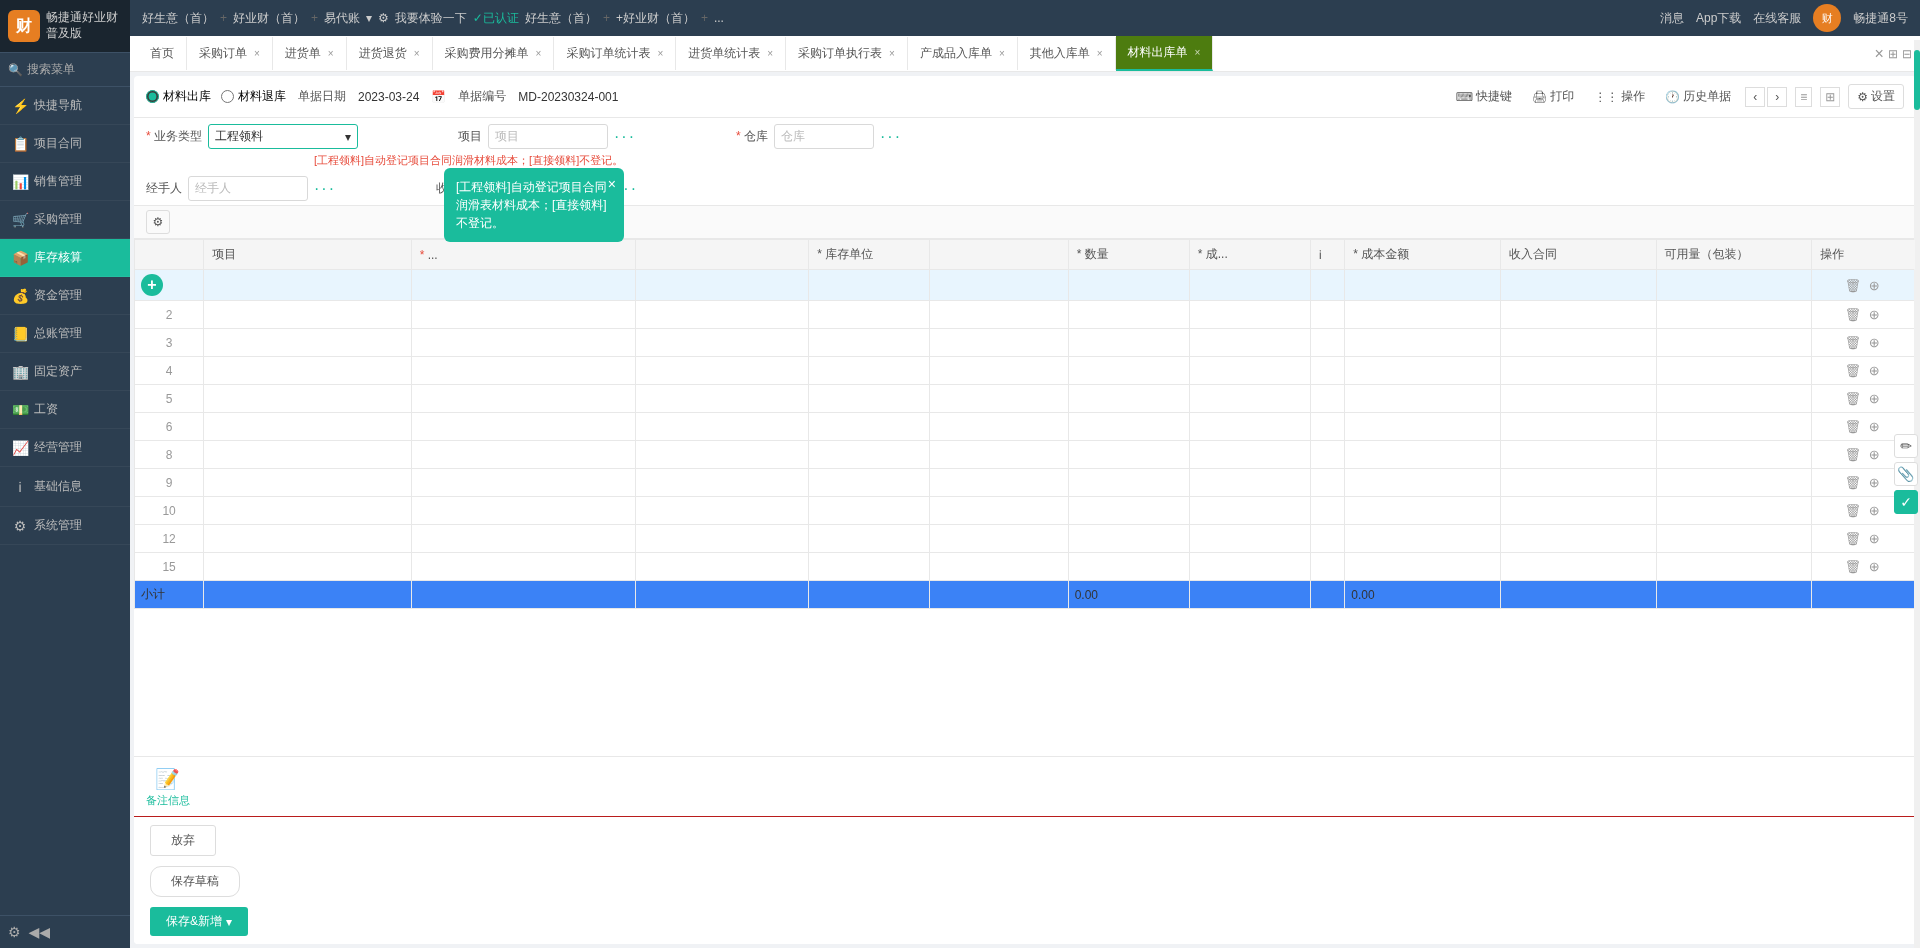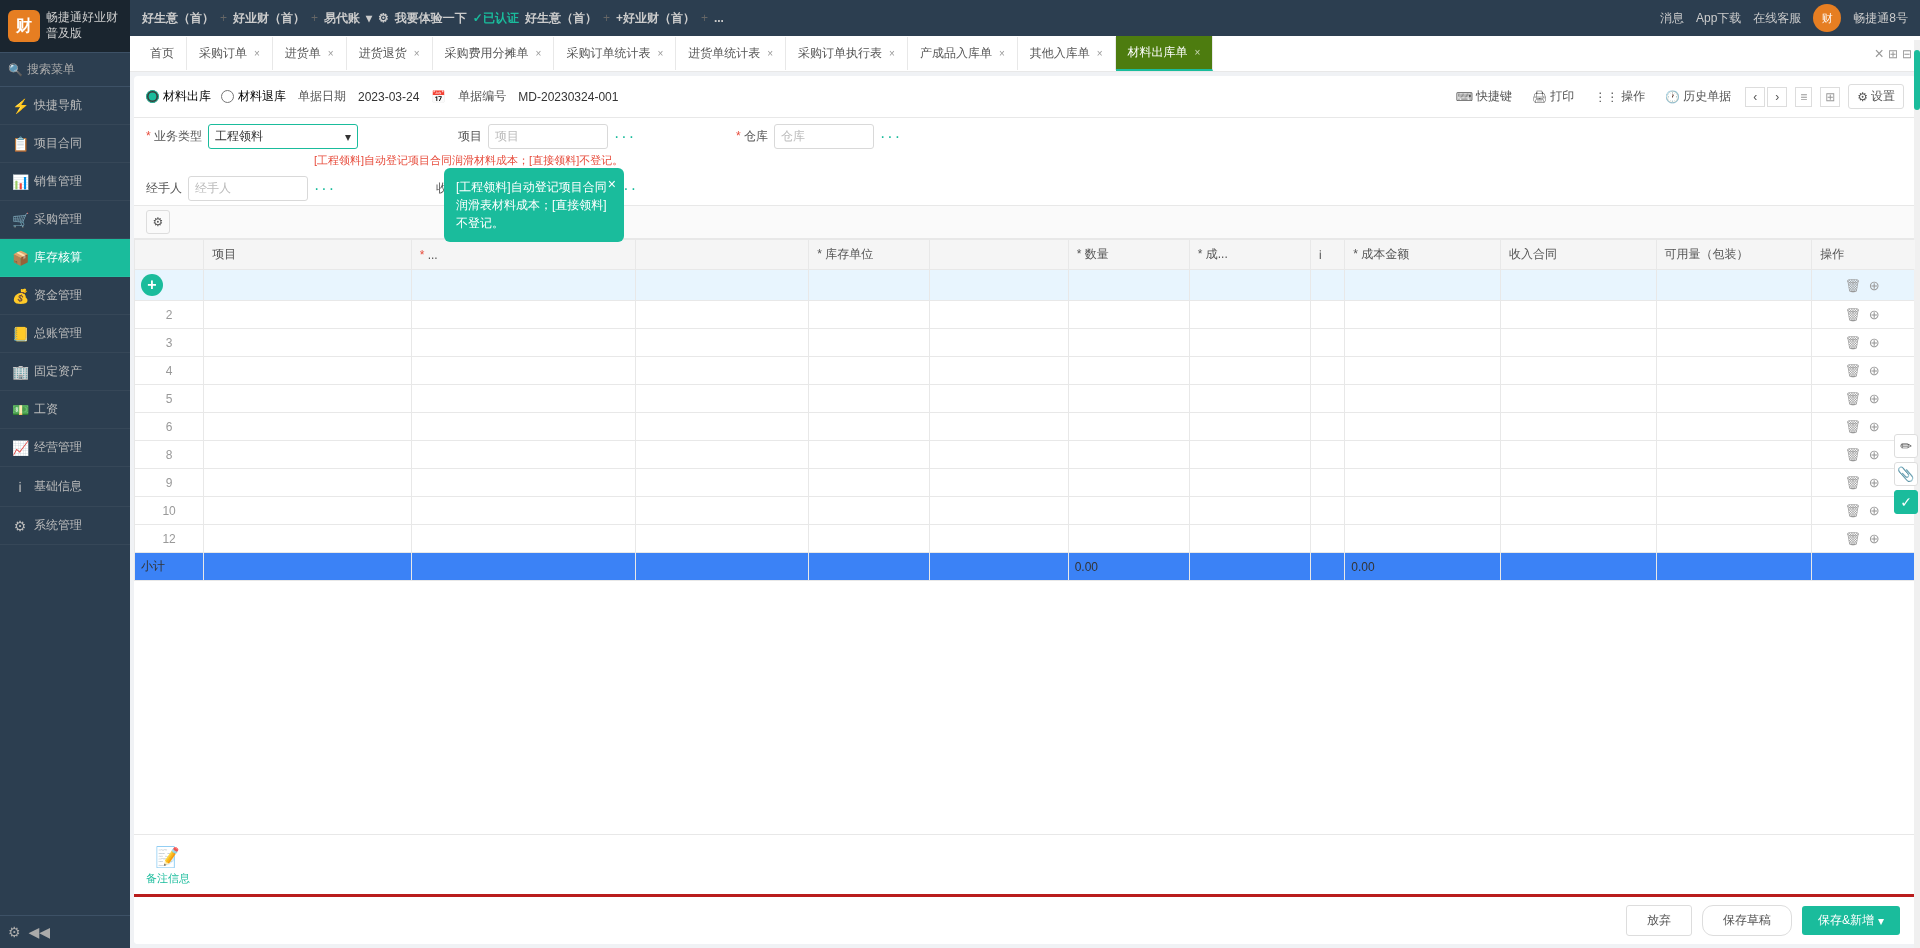--- a/index.html
+++ b/index.html
@@ -307,27 +307,28 @@
       color: #bbb;
       font-size: 12px;
       border: none;
       outline: none;
       background: transparent;
     }
 
     
     .bottom-bar {
       padding: 8px 16px;
-      border-top: 3px solid #b91c1c;
+      border-top: 1px solid #b91c1c;
       display: flex;
       justify-content: flex-end;
-      align-items: center;
+      align-items: flex-start;
       gap: 10px;
       background: #fff;
       flex-shrink: 0;
+      flex-direction: column;
     }
     .btn-discard {
       padding: 6px 20px;
       border: 1px solid #ddd;
       border-radius: 3px;
       background: #fff;
       color: #555;
       cursor: pointer;
     }
     .btn-draft {
@@ -371,21 +372,21 @@
       color: #ccc;
       height: 36px;
       display: flex;
       align-items: center;
       padding: 0 12px;
       gap: 8px;
       flex-shrink: 0;
       font-size: 12px;
     }
     .top-system-bar .nav-links { display: flex; gap: 6px; align-items: center; flex: 1; }
-    .top-system-bar .nav-link { color: #ccc; cursor: pointer; font-weight: bold; }
+    .top-system-bar .nav-link { color: #ccc; cursor: pointer; }
     .top-system-bar .nav-link.certified { color: #1abc9c; }
     .top-system-bar .right-section { display: flex; gap: 12px; align-items: center; }
     .top-system-bar .right-section span { cursor: pointer; }
     .user-avatar {
       width: 28px; height: 28px;
       border-radius: 50%;
       background: #e67e22;
       display: flex; align-items: center; justify-content: center;
       color: #fff; font-size: 11px;
     }
@@ -833,20 +834,40 @@
               <td></td>
               <td></td>
               <td></td>
               <td>
                 <div class="action-cell">
                   <div class="del-btn">🗑</div>
                   <div class="copy-btn">⊕</div>
                 </div>
               </td>
             </tr>
+          <tr>
+              <td class="row-num">15</td>
+              <td></td>
+              <td></td>
+              <td></td>
+              <td></td>
+              <td></td>
+              <td></td>
+              <td></td>
+              <td></td>
+              <td></td>
+              <td></td>
+              <td></td>
+              <td>
+                <div class="action-cell">
+                  <div class="del-btn">🗑</div>
+                  <div class="copy-btn">⊕</div>
+                </div>
+              </td>
+            </tr>
 
           <tr class="subtotal-row">
             <td colspan="1">小计</td>
             <td></td>
             <td></td>
             <td></td>
             <td></td>
             <td></td>
             <td>0.00</td>
             <td></td>

